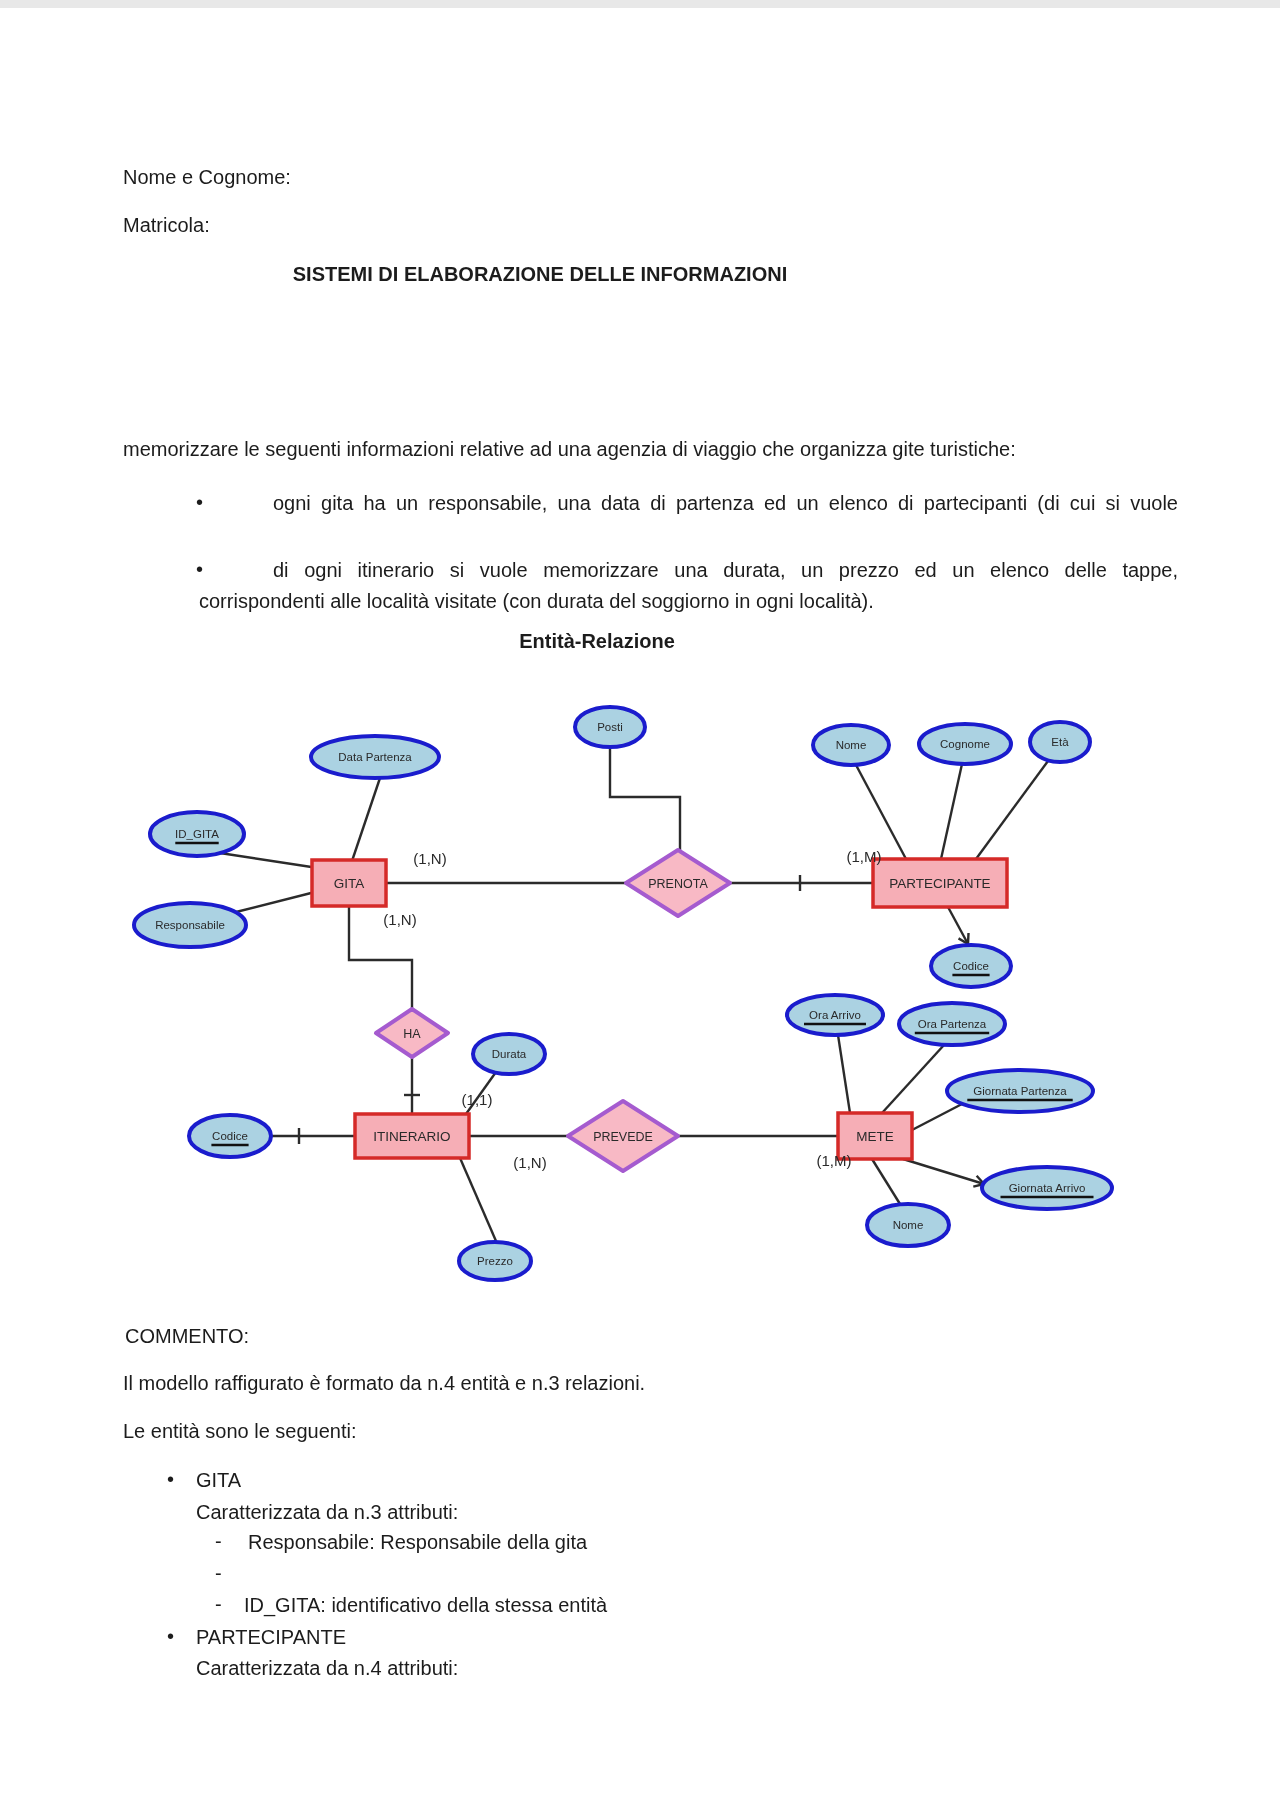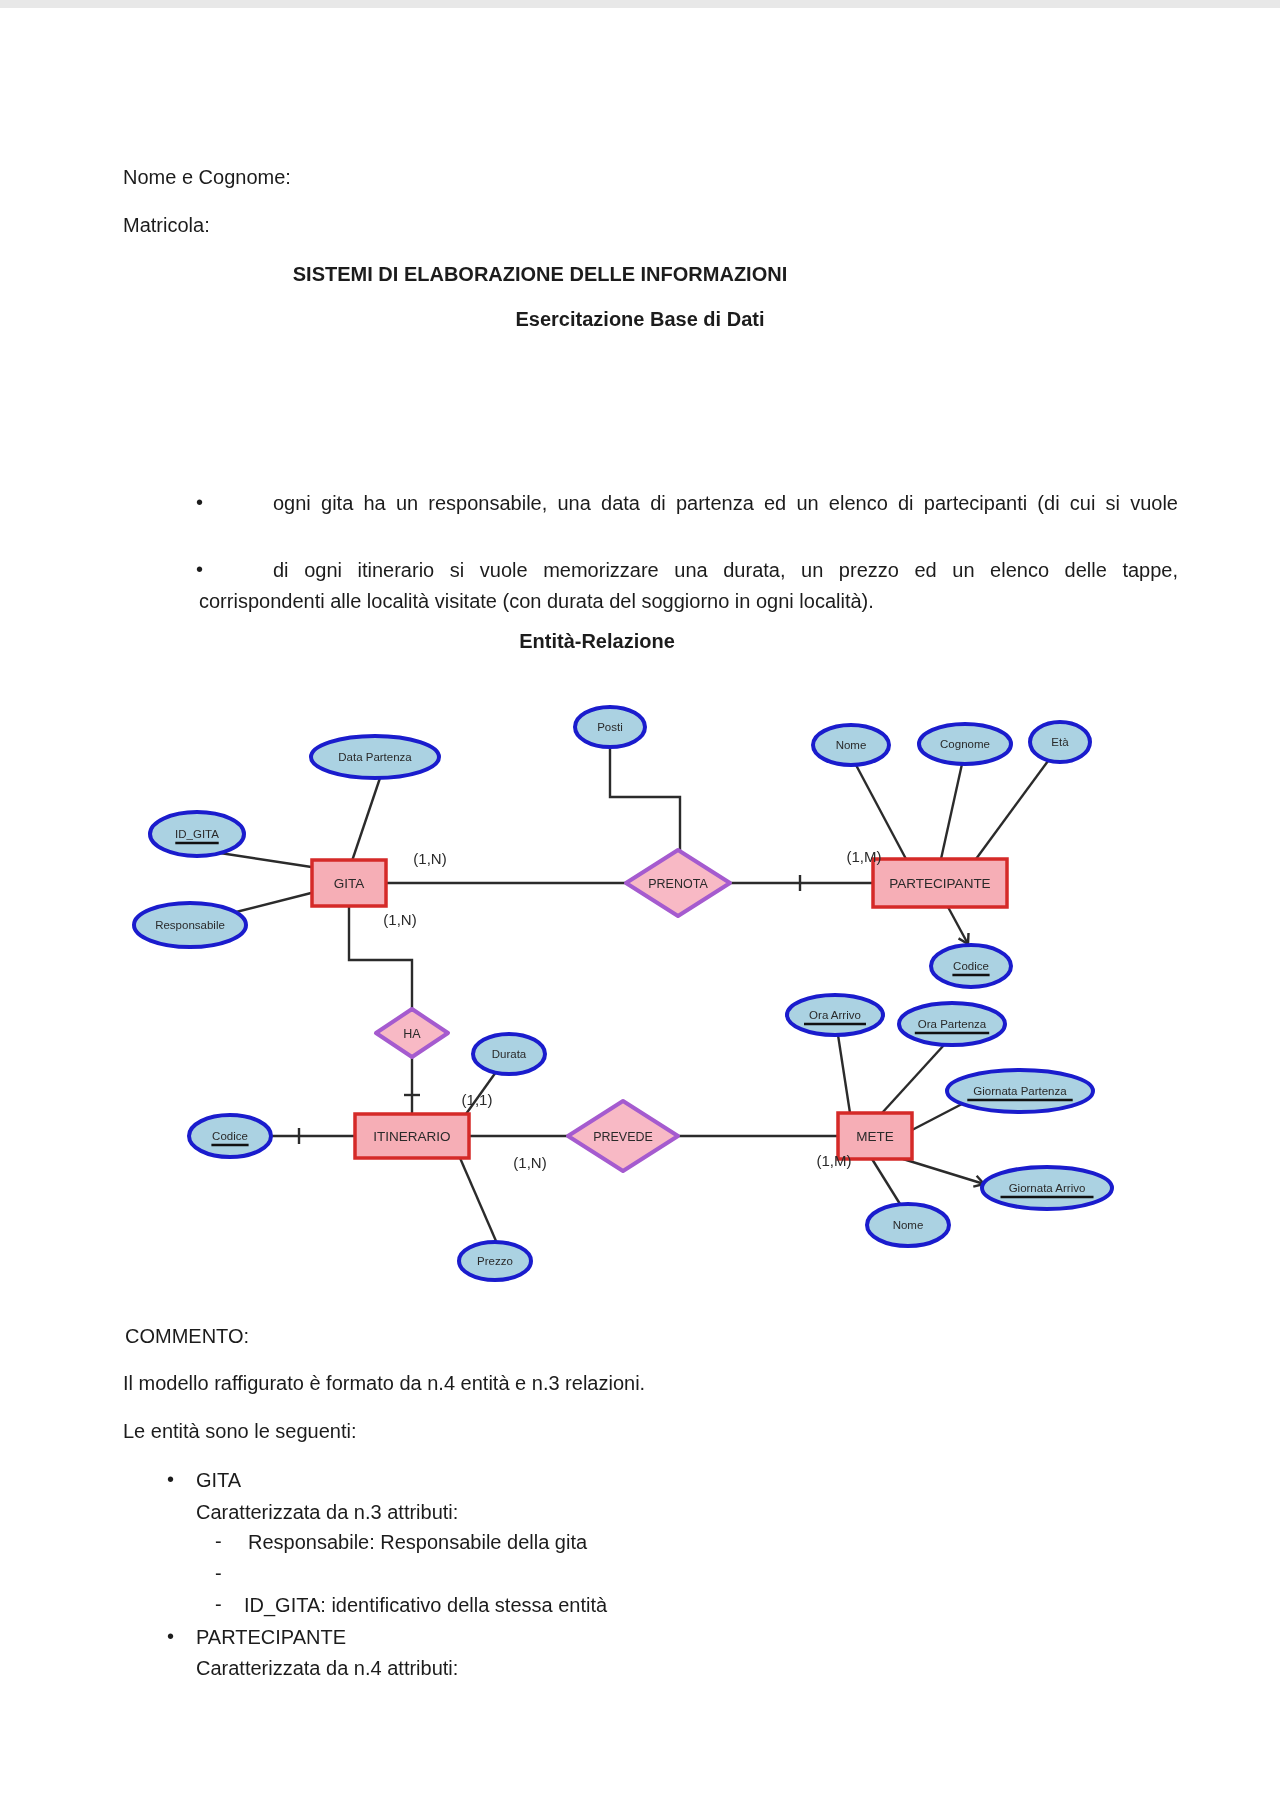--- a/index.html
+++ b/index.html
@@ -16,22 +16,22 @@
 </style>
 </head>
 <body>
 
 <div class="page">
 
   <div class="abs line" style="left:123px;top:157px">Nome e Cognome:</div>
   <div class="abs line" style="left:123px;top:205px">Matricola:</div>
 
   <div class="abs line bold center" style="left:0;top:254px;width:1080px">SISTEMI DI ELABORAZIONE DELLE INFORMAZIONI</div>
-  <div class="abs line bold center" style="left:0;top:299px;width:1280px">Esercitazione Base di Dati</div>
 
+  <div class="abs line" style="left:123px;top:429px">memorizzare le seguenti informazioni relative ad una agenzia di viaggio che organizza gite turistiche:</div>
 
   <div class="abs marker" style="left:196px;top:483px">•</div>
   <div class="abs line justify" style="left:273px;top:483px;width:905px">ogni gita ha un responsabile, una data di partenza ed un elenco di partecipanti (di cui si vuole</div>
 
   <div class="abs marker" style="left:196px;top:550px">•</div>
   <div class="abs line justify" style="left:273px;top:550px;width:905px">di ogni itinerario si vuole memorizzare una durata, un prezzo ed un elenco delle tappe,</div>
   <div class="abs line bold center" style="left:0;top:621px;width:1194px">Entità-Relazione</div>
 
   <div class="abs line" style="left:199px;top:581px">corrispondenti alle località visitate (con durata del soggiorno in ogni località).</div>
 

